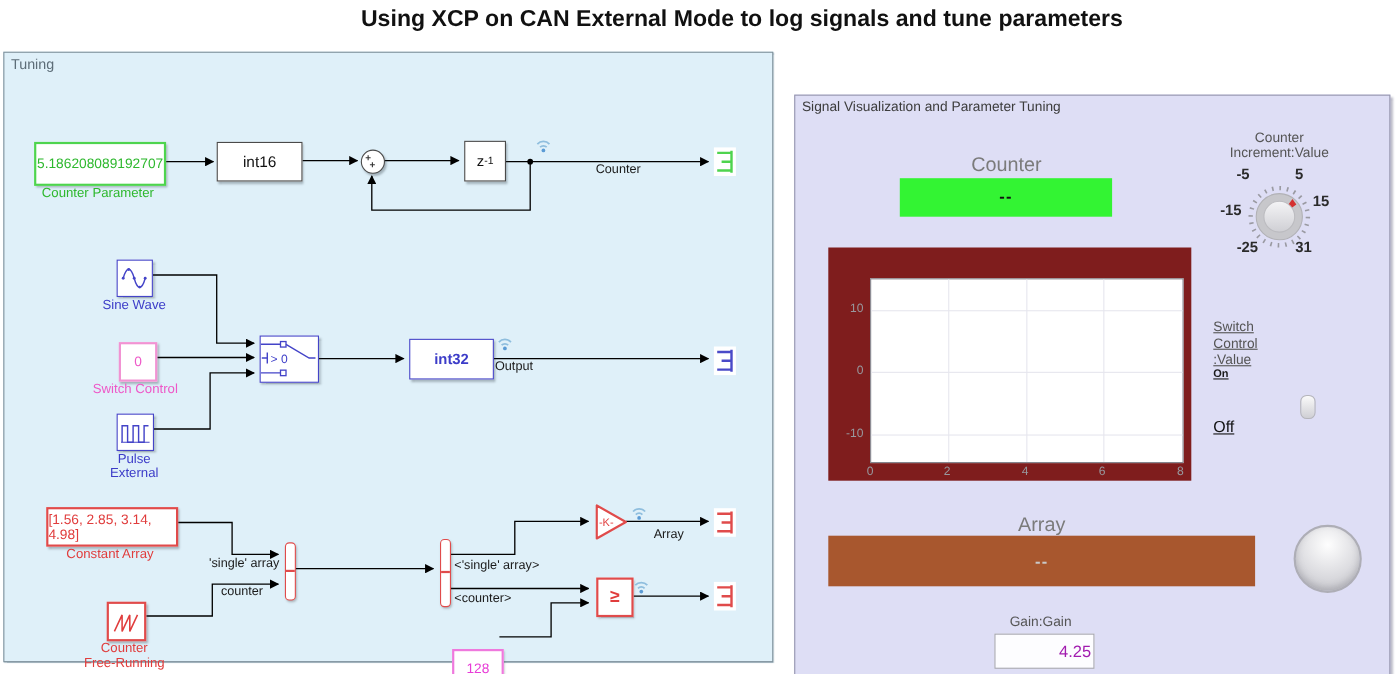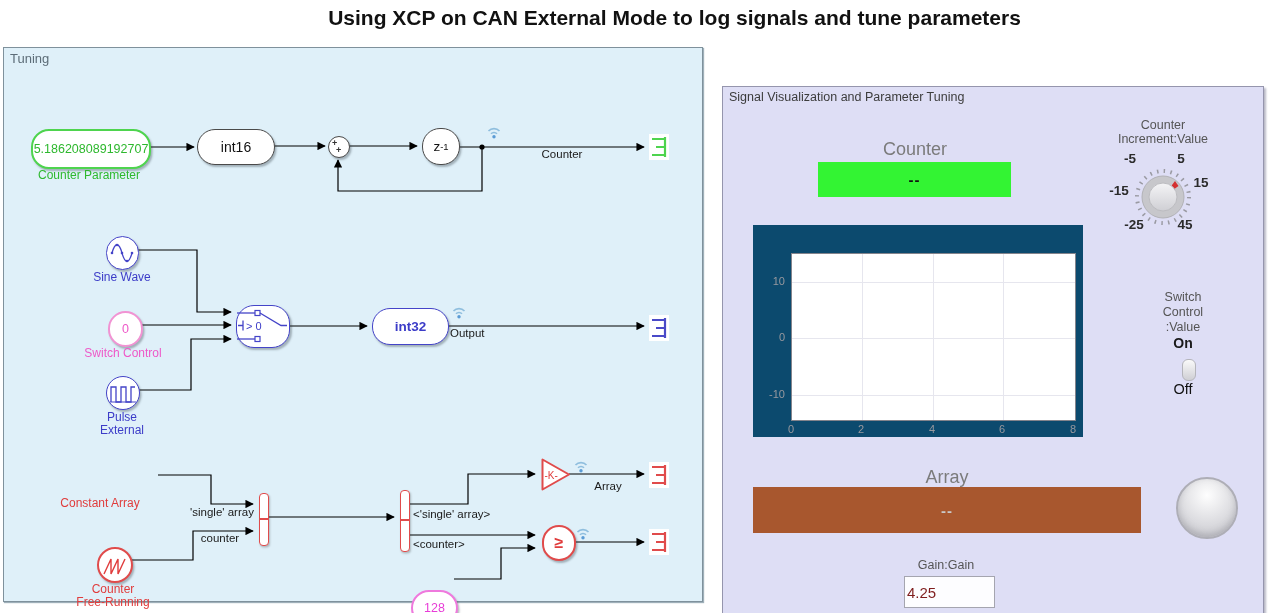--- a/index.html
+++ b/index.html
@@ -11,21 +11,21 @@
   
   .signals-panel{position:absolute;left:3px;top:47px;width:698px;height:553px;
     background:#dff0f9;border:1px solid #7f919c;box-shadow:1px 1px 1px #9fb0ba;}
   .tuning-panel{position:absolute;left:722px;top:58px;width:540px;height:538px;
     background:#dedef5;border:1px solid #9595ad;box-shadow:2px 2px 2px #b9b9c6;margin-top:28px;}
   .panel-label{position:absolute;top:3px;left:6px;font-size:13px;color:#5d6d78;}
   .tuning-panel .panel-label{color:#3c3c3c;font-size:12.5px;}
 
   
   .blk{position:absolute;background:#fff;display:flex;align-items:center;
-    justify-content:center;box-shadow:1.5px 2px 2px rgba(50,60,70,.35);font-size:12.5px;border-radius:18px;}
+    justify-content:center;box-shadow:1.5px 2px 2px rgba(50,60,70,.35);font-size:12.5px;}
   .b-black{border:1.5px solid #4a4a4a;color:#111;font-size:14px;}
   .b-green{border:2px solid #4ed44e;color:#2eb82e;}
   .b-blue {border:1.5px solid #4444c8;color:#3c3cc8;}
   .b-pink {border:2px solid #f193d3;color:#ee58c8;}
   .b-pink2{border:2px solid #ef79dd;color:#e83cd7;}
   .b-red  {border:2px solid #e04b4b;color:#e03c3c;}
   .lbl{position:absolute;font-size:12px;text-align:center;line-height:13px;}
   .lgreen{color:#2eb82e}.lblue{color:#3c3cc8}.lpink{color:#ee58c8}.lred{color:#e03c3c}
   .sig{position:absolute;font-size:11.5px;color:#1a1a1a;}
   .sum{position:absolute;width:20px;height:20px;border:1.5px solid #4a4a4a;border-radius:50%;
@@ -39,35 +39,35 @@
   sup{font-size:9.5px;}
 
   
   .big-title{position:absolute;font-size:18px;color:#7b7b7b;text-align:center;}
   .disp{position:absolute;display:flex;align-items:center;justify-content:center;
     font-size:15px;font-weight:bold;letter-spacing:1px;}
   .disp-green{background:#33f433;color:#111;}
   .disp-brown{background:#a8572e;color:#c9c9c9;}
   .small-lbl{position:absolute;font-size:12.5px;color:#555;text-align:center;line-height:14px;}
   .ktick{position:absolute;width:30px;text-align:center;font-size:13.5px;font-weight:600;color:#2b2b2b;}
-  .scope{position:absolute;left:30px;top:138px;width:330px;height:212px;background:#0c4a6e;}
+  .scope{position:absolute;left:30px;top:138px;width:330px;height:212px;background:#7f1d1d;}
   .plot{position:absolute;left:38px;top:28px;width:283px;height:166px;background:#fff;
     border:1px solid #84848c;}
   .gl-h{position:absolute;left:0;right:0;height:1px;background:#e6e6ee;}
   .gl-v{position:absolute;top:0;bottom:0;width:1px;background:#e6e6ee;}
   .ytick{position:absolute;left:6px;width:26px;text-align:right;font-size:11px;color:#98989e;}
   .xtick{position:absolute;width:20px;text-align:center;font-size:11px;color:#98989e;top:198px;}
-  .sw-line{position:absolute;left:396px;width:128px;text-align:center;font-size:12.5px;color:#555;}
+  .sw-line{position:absolute;left:380px;width:128px;text-align:left;font-size:12.5px;color:#555;text-decoration:underline;}
   .toggle{position:absolute;left:459px;top:272px;width:12px;height:20px;border-radius:6px;
     border:1px solid #b5b5bb;background:linear-gradient(#fafafa,#cfcfd4);}
   .lamp{position:absolute;left:453px;top:390px;width:58px;height:58px;border-radius:50%;
     background:radial-gradient(circle at 50% 28%,#fefefe,#dcdce0 55%,#c3c3c9 95%);
     border:2px solid #aeaeb6;box-shadow:inset 0 -3px 6px rgba(120,120,130,.35);}
   .edit{position:absolute;left:181px;top:489px;width:85px;height:28px;background:#fdfdff;
-    border:1px solid #a5a5af;text-align:left;font-size:15px;color:#7f1d1d;
+    border:1px solid #a5a5af;text-align:right;font-size:15px;color:#a21caf;
     font-family:"Liberation Sans",sans-serif;}
 </style>
 </head>
 <body>
 
 <div class="title">Using XCP on CAN External Mode to log signals and tune parameters</div>
 
 <section class="signals-panel">
   <span class="panel-label">Tuning</span>
 
@@ -176,20 +176,23 @@
     <path d="M6,10.8 A4.2,4.2 0 0 1 12,10.8" fill="none" stroke="#8fbede" stroke-width="1.6"></path>
     <circle cx="9" cy="13.8" r="1.7" fill="#5b9bd5"></circle>
   </svg>
   <div class="sig" style="left:446px;top:279px">Output</div>
   <div class="term" style="left:645px;top:267px">
     <svg width="20" height="26">
         <path d="M3,5 H16 M7,13 H16 M3,21 H16 M16,3 V23" fill="none" stroke="#4a4ac8" stroke-width="2.2"></path>
       </svg>
   </div>
 
+  <div class="blk b-red" style="left:38px;top:413px;width:116px;height:32px">
+    <span>[1.56, 2.85, 3.14, 4.98]</span>
+  </div>
   <div class="lbl lred" style="left:28px;top:449px;width:136px">Constant Array</div>
 
   <div class="blk b-red" style="left:93px;top:499px;width:32px;height:32px">
     <svg width="30" height="30">
       <path d="M4,24 L11,9 L11,24 L18,9 L18,24 L25,9" fill="none" stroke="#e03c3c" stroke-width="1.4"></path>
     </svg>
   </div>
   <div class="lbl lred" style="left:48px;top:535px;width:122px">
     <div>Counter</div>
     <div>Free-Running</div>
@@ -253,21 +256,21 @@
 
   <div class="small-lbl" style="left:360px;top:31px;width:160px">
     <div>Counter</div>
     <div>Increment:Value</div>
   </div>
   <span class="ktick" style="left:392px;top:64px">-5</span>
   <span class="ktick" style="left:443px;top:64px">5</span>
   <span class="ktick" style="left:381px;top:96px">-15</span>
   <span class="ktick" style="left:463px;top:88px">15</span>
   <span class="ktick" style="left:396px;top:130px">-25</span>
-  <span class="ktick" style="left:447px;top:130px">45</span>
+  <span class="ktick" style="left:447px;top:130px">31</span>
   <svg class="abs" style="left:408px;top:78px" width="64" height="64">
     <defs>
         <linearGradient id="kg" x1="0" y1="0" x2="0" y2="1">
       <stop offset="0" stop-color="#f4f4f6"></stop>
           <stop offset="1" stop-color="#cfcfd4"></stop>
     </linearGradient>
       </defs>
     <circle cx="32" cy="32" r="26" fill="none" stroke="#9a9aa2" stroke-width="4" stroke-dasharray="1.5 5.3"></circle>
     <circle cx="32" cy="32" r="21" fill="#c7c7cb" stroke="#b2b2b6" stroke-width="1"></circle>
     <polygon points="32,32 44,16 47.5,21" fill="#d43030"></polygon>
@@ -289,21 +292,21 @@
     <span class="xtick" style="left:28px">0</span>
     <span class="xtick" style="left:98px">2</span>
     <span class="xtick" style="left:169px">4</span>
     <span class="xtick" style="left:239px">6</span>
     <span class="xtick" style="left:310px">8</span>
   </div>
 
   <div class="sw-line" style="top:203px">Switch</div>
   <div class="sw-line" style="top:218px">Control</div>
   <div class="sw-line" style="top:233px">:Value</div>
-  <div class="sw-line" style="top:248px;color:#1a1a1a;font-weight:600;font-size:14px">On</div>
+  <div class="sw-line" style="top:248px;color:#1a1a1a;font-weight:600;font-size:10px">On</div>
   <div class="toggle"></div>
   <div class="sw-line" style="top:294px;color:#111;font-size:14.5px">Off</div>
 
   <div class="big-title" style="left:124px;top:380px;width:200px">Array</div>
   <div class="disp disp-brown" style="left:30px;top:400px;width:388px;height:46px">
     <span>--</span>
   </div>
   <div class="lamp"></div>
 
   <div class="small-lbl" style="left:143px;top:471px;width:160px">Gain:Gain</div>

